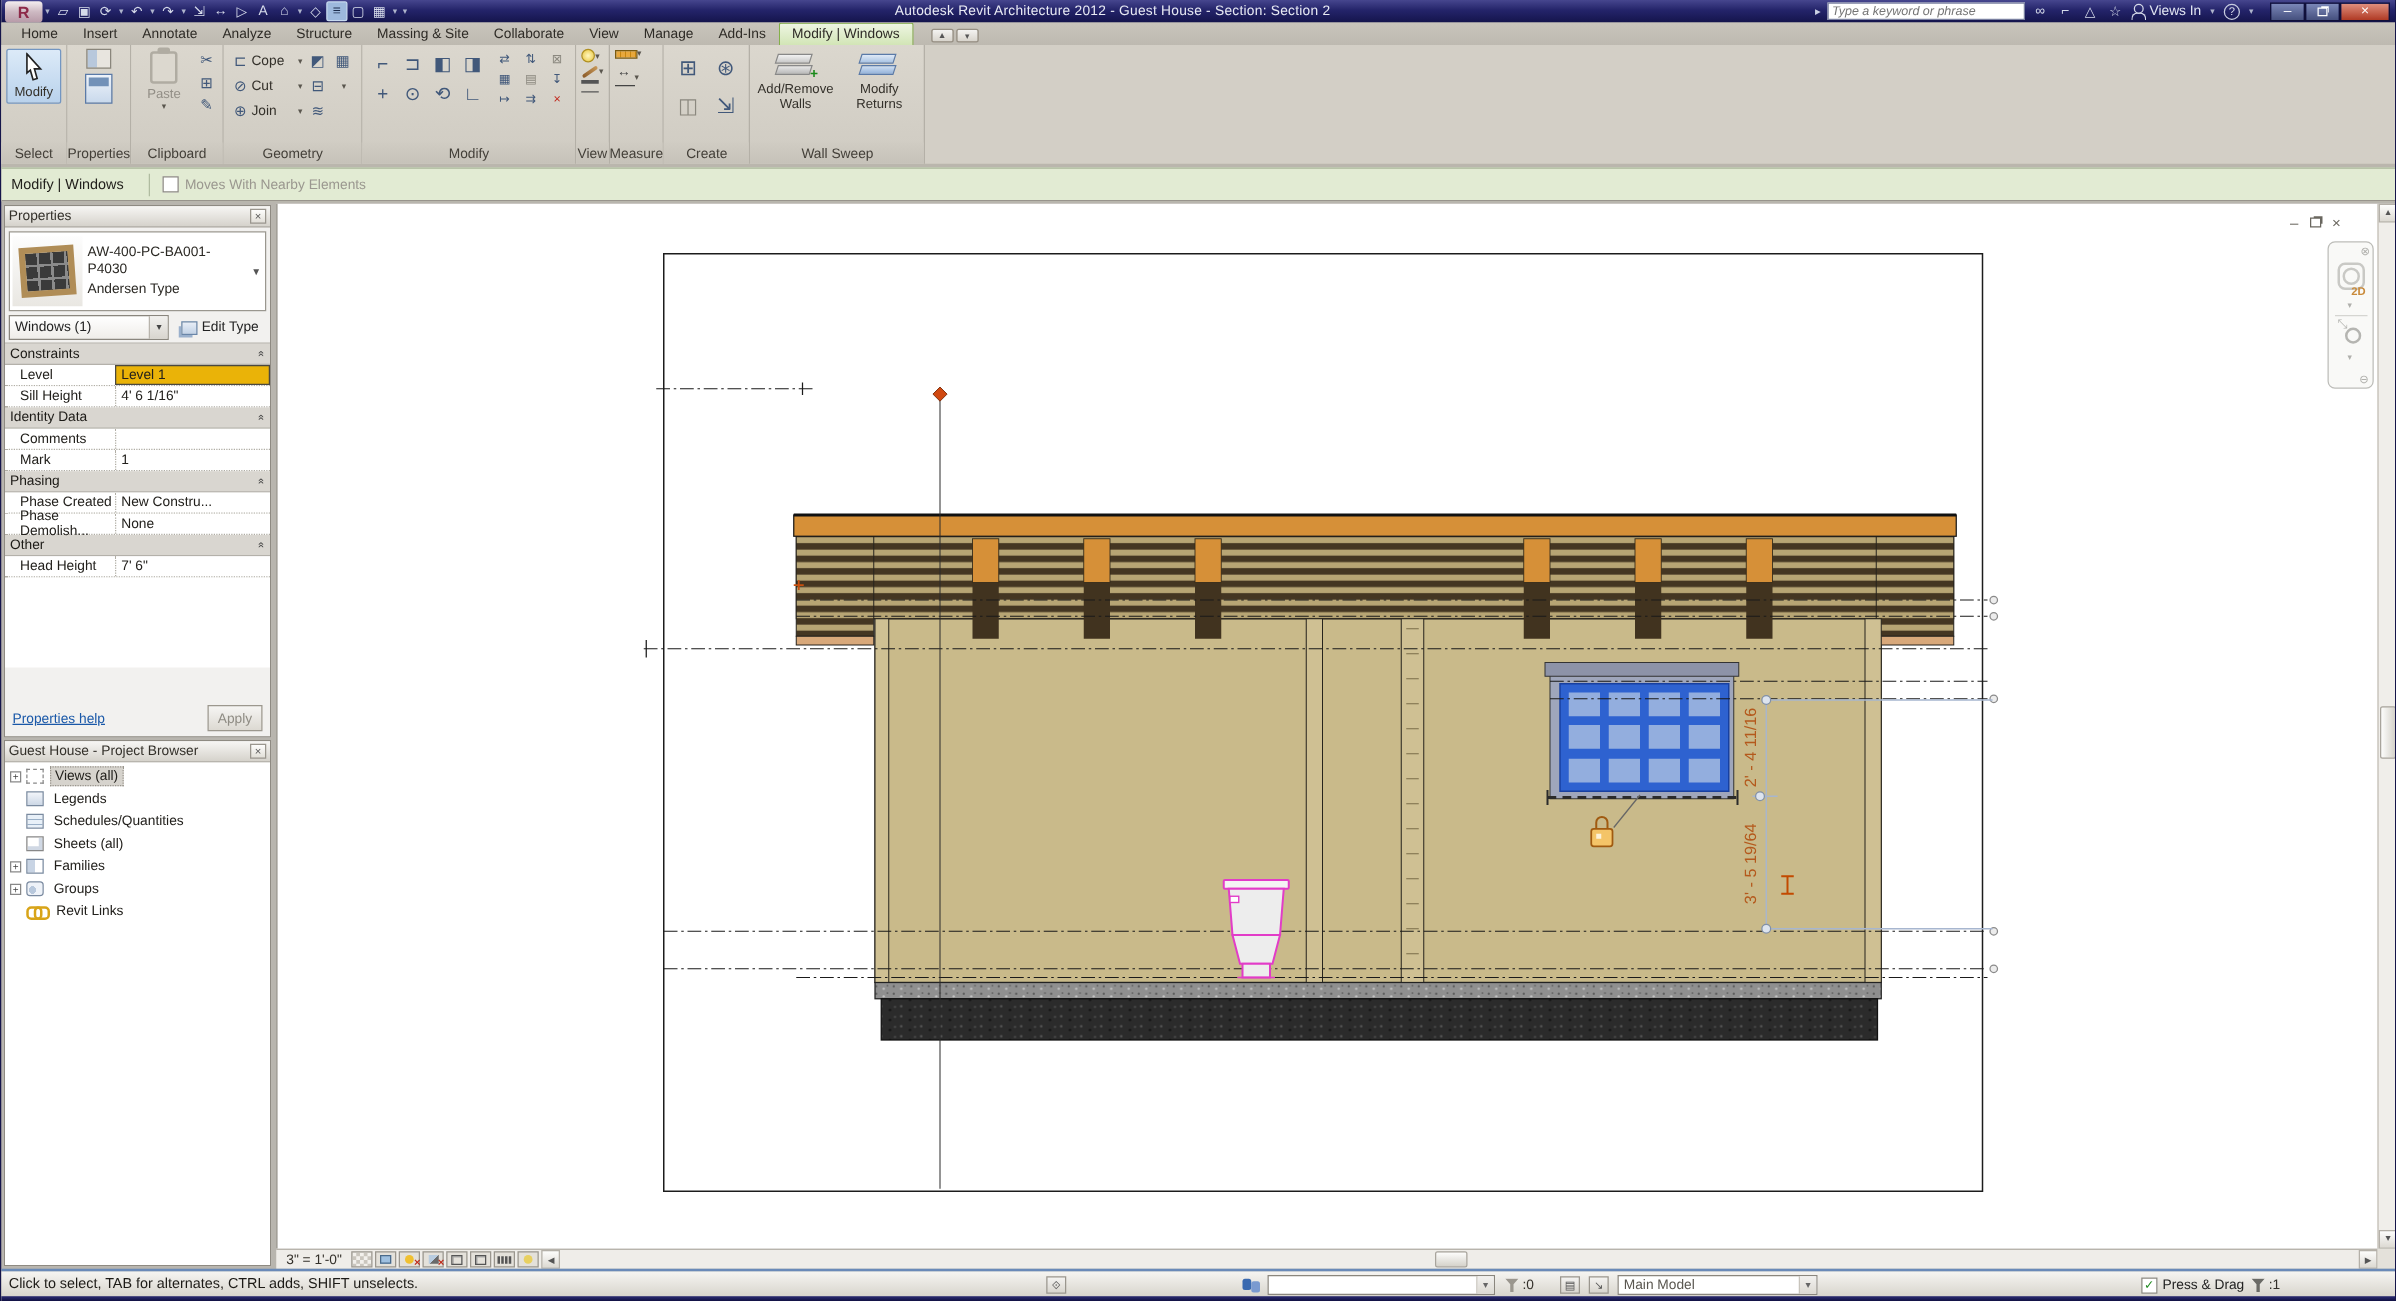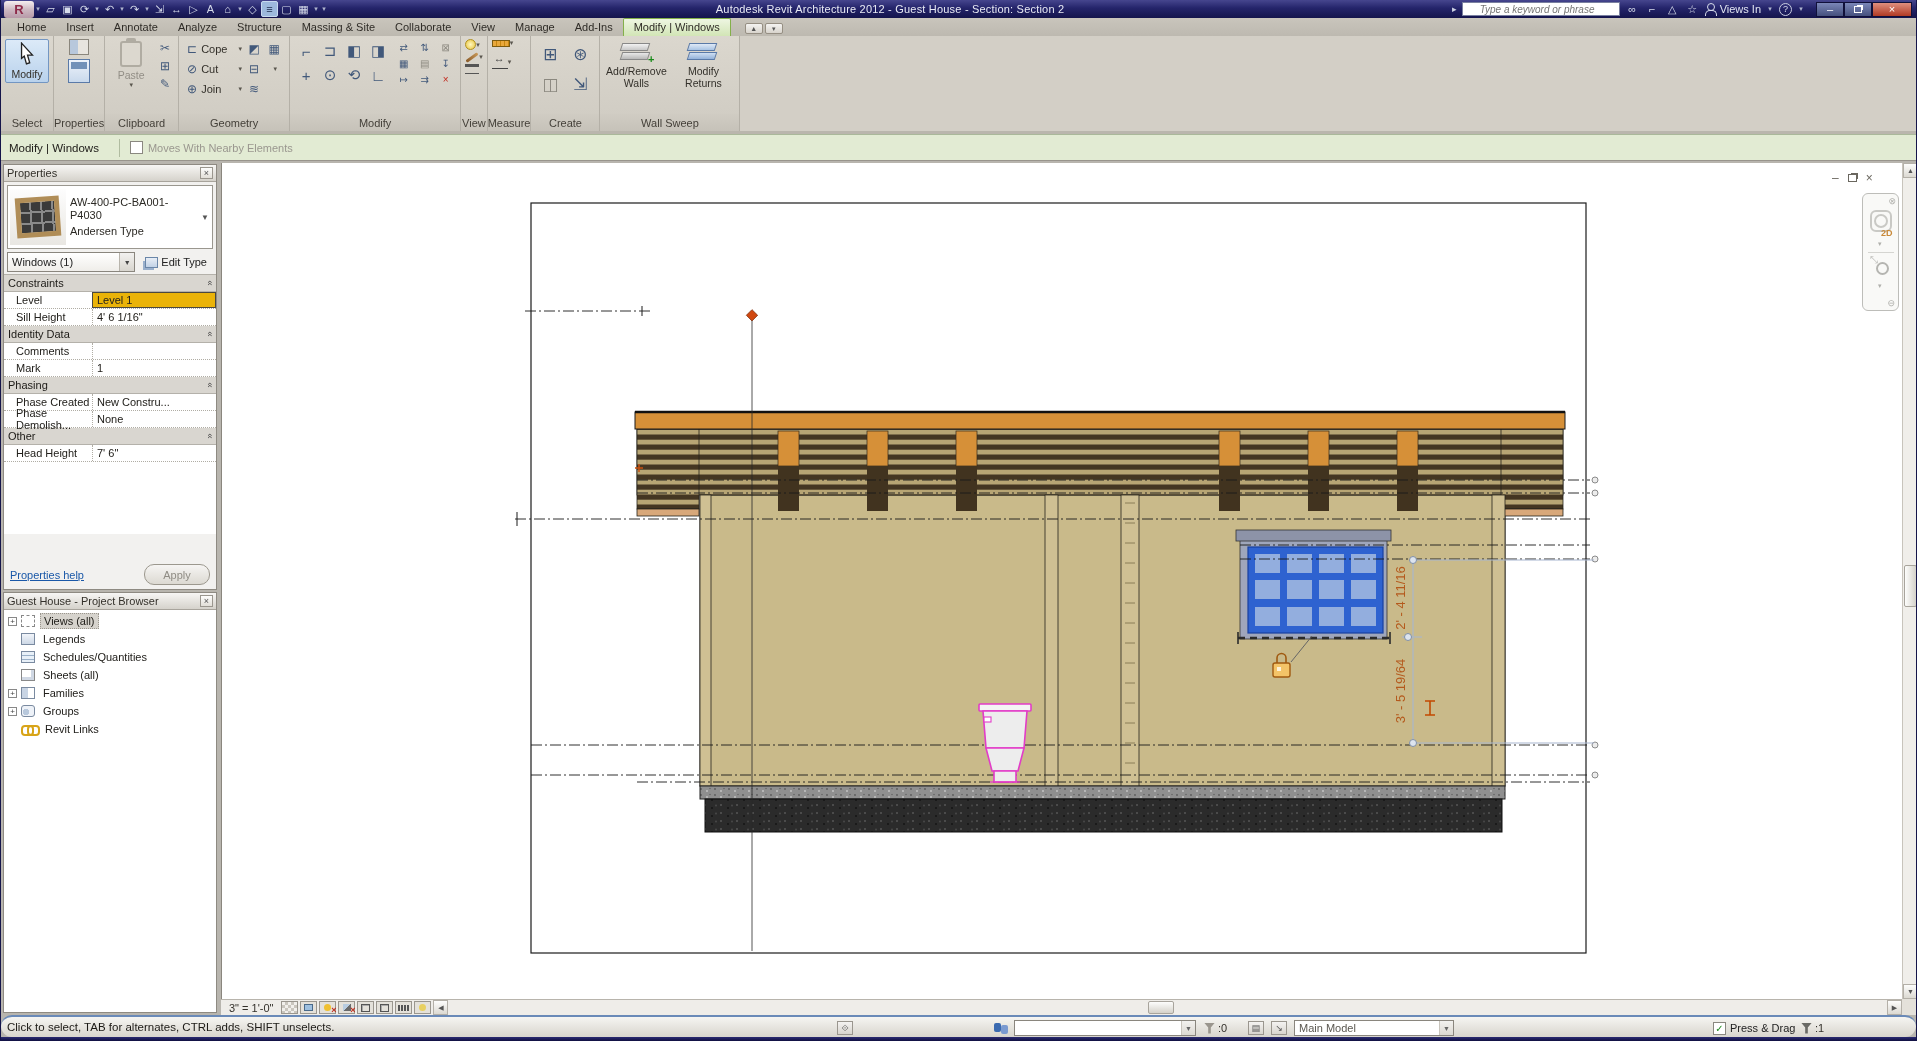--- a/index.html
+++ b/index.html
@@ -17,21 +17,21 @@
     display:flex; align-items:center; justify-content:center; }
   .applogo::before { content:"R"; }
   .qi { width:17px; height:16px; display:flex; align-items:center; justify-content:center;
     color:#d6dbea; font-size:11px; }
   .qi.hl { background:#9db9dd; border:1px solid #c8daf0; border-radius:2px; color:#1a2a4a; }
   .dda { width:8px; color:#aeb4cc; font-size:7px; display:flex; align-items:center; justify-content:center; }
   .tb-title { flex:1; text-align:center; font-size:11px; color:#e8eaf4; letter-spacing:.2px; }
   .tb-right { display:flex; align-items:center; gap:5px; padding-right:4px; }
   .tb-exp { color:#cdd2e4; font-size:9px; }
   .searchbox { width:158px; height:14px; border:1px solid #7a80a0; background:#fff; font-style:italic;
-    font-size:10px; color:#777; padding:0 17px; font-family:"Liberation Sans",sans-serif; }
+    font-size:10px; color:#777; padding:0 3px; font-family:"Liberation Sans",sans-serif; }
   .ti { color:#d6dbea; font-size:11px; width:15px; text-align:center; }
   .person { width:10px; height:12px; position:relative; }
   .person::before { content:""; position:absolute; left:2px; top:0; width:6px; height:6px; border-radius:50%; border:1px solid #d6dbea; }
   .person::after { content:""; position:absolute; left:0; top:7px; width:10px; height:5px; border:1px solid #d6dbea; border-bottom:none; border-radius:5px 5px 0 0; }
   .signin { color:#e2e6f2; }
   .helpbtn { width:13px; height:13px; border-radius:50%; border:1px solid #c8cde0; color:#d8dcec;
     font-size:9px; display:flex; align-items:center; justify-content:center; }
   .helpbtn::before { content:"?"; }
   .winbtns { display:flex; margin-left:6px; }
   .wb { width:28px; height:15px; display:flex; align-items:center; justify-content:center; color:#fff;
@@ -135,22 +135,22 @@
   .grow .gl { width:88px; padding-left:12px; color:#22201c; }
   .grow .gv { flex:1; align-self:stretch; display:flex; align-items:center; border-left:1px dotted #b0ada4; padding-left:4px; color:#22201c; }
   .grow .gv.field { border:1px solid #4a4840; margin:0; background:#eab308; }
   .ghead { display:flex; height:17px; background:#d9d6d0; border-bottom:1px solid #b4b1aa; align-items:center; padding:0 4px; color:#1c1a16; }
   .ghead .gt { flex:1; }
   .chev { font-size:9px; color:#444; transform:rotate(90deg); }
   .chev::before { content:"«"; }
   .props-bottom { position:absolute; bottom:4px; left:0; width:100%; display:flex; align-items:center;
     justify-content:space-between; padding:0 6px; }
   .plink { color:#1a58a8; text-decoration:underline; }
-  .applybtn { width:66px; height:21px; background:linear-gradient(#f6f5f3,#dcd9d2); border:1px solid #9c988e;
-    border-radius:10px; color:#8f8c84; display:flex; align-items:center; justify-content:center; }
+  .applybtn { width:44px; height:21px; background:linear-gradient(#f6f5f3,#dcd9d2); border:1px solid #9c988e;
+    border-radius:0; color:#8f8c84; display:flex; align-items:center; justify-content:center; }
 
   
   .tree { background:#fff; position:absolute; top:17px; bottom:0; left:0; right:0; padding-top:2px; }
   .trow { display:flex; align-items:center; height:18px; padding-left:4px; }
   .texp { width:9px; height:9px; border:1px solid #888; background:#fff; font-size:8px; line-height:7px;
     text-align:center; color:#444; margin-right:4px; }
   .texp::before { content:"+"; }
   .tnoexp { width:13px; }
   .tic { width:14px; height:12px; margin-right:5px; border:1px solid #7a8aa0; background:linear-gradient(#f2f5fa,#cdd8e6); }
   .tic.views { border-style:dashed; border-color:#888; background:#fff; }
@@ -202,21 +202,21 @@
   .vbi .crop { width:9px; height:8px; border:1px solid #555; box-shadow:inset 1px 1px 0 #aaa; }
   .vbi .glass { width:11px; height:6px; border-left:5px double #555; border-right:5px double #555; }
   .hs-left { width:15px; height:15px; background:linear-gradient(#fdfdfc,#dcd9d2); border:1px solid #b4b0a8; font-size:7px; color:#555;
     display:flex; align-items:center; justify-content:center; }
   .hs-track { position:relative; flex:1; height:15px; }
   .hthumb { position:absolute; left:700px; top:1px; width:26px; height:13px; background:linear-gradient(#fdfdfc,#d5d2ca); border:1px solid #a8a49c; border-radius:2px; }
   .scorner { position:absolute; left:1901px; top:999px; width:16px; height:16px; background:#e4e1da; }
 
   
   .statusbar { position:absolute; left:0; top:1015px; width:100%; height:22px;
-    background:linear-gradient(#f6f5f2,#d8d5cd); border-top:2px solid #6a8ab8; display:flex; align-items:center;border-radius:11px; }
+    background:linear-gradient(#f6f5f2,#d8d5cd); border-top:2px solid #6a8ab8; display:flex; align-items:center; }
   .sb-hint { padding-left:6px; color:#1c1a16; font-size:11.5px; }
   .sb-abs { position:absolute; top:0; height:22px; display:flex; align-items:center; }
   .ws-ic { width:16px; height:14px; position:relative; }
   .ws-ic::before, .ws-ic::after { content:""; position:absolute; width:7px; height:9px; border-radius:2px; background:#3a6ab0; top:2px; }
   .ws-ic::after { left:7px; top:4px; background:#7a9ad0; }
   .sb-combo { height:16px; border:1px solid #8a867e; background:#fff; display:flex; align-items:center; }
   .sb-combo .ctext { flex:1; padding-left:4px; color:#5a5750; }
   .sb-combo .carr { width:14px; height:100%; border-left:1px solid #c8c4bc; background:linear-gradient(#f2f1ef,#dcd9d2);
     font-size:7px; color:#666; display:flex; align-items:center; justify-content:center; }
   .funnel { width:11px; height:11px; background:#9a968e; clip-path:polygon(0 0,100% 0,62% 45%,62% 100%,38% 100%,38% 45%); margin-right:2px; }

